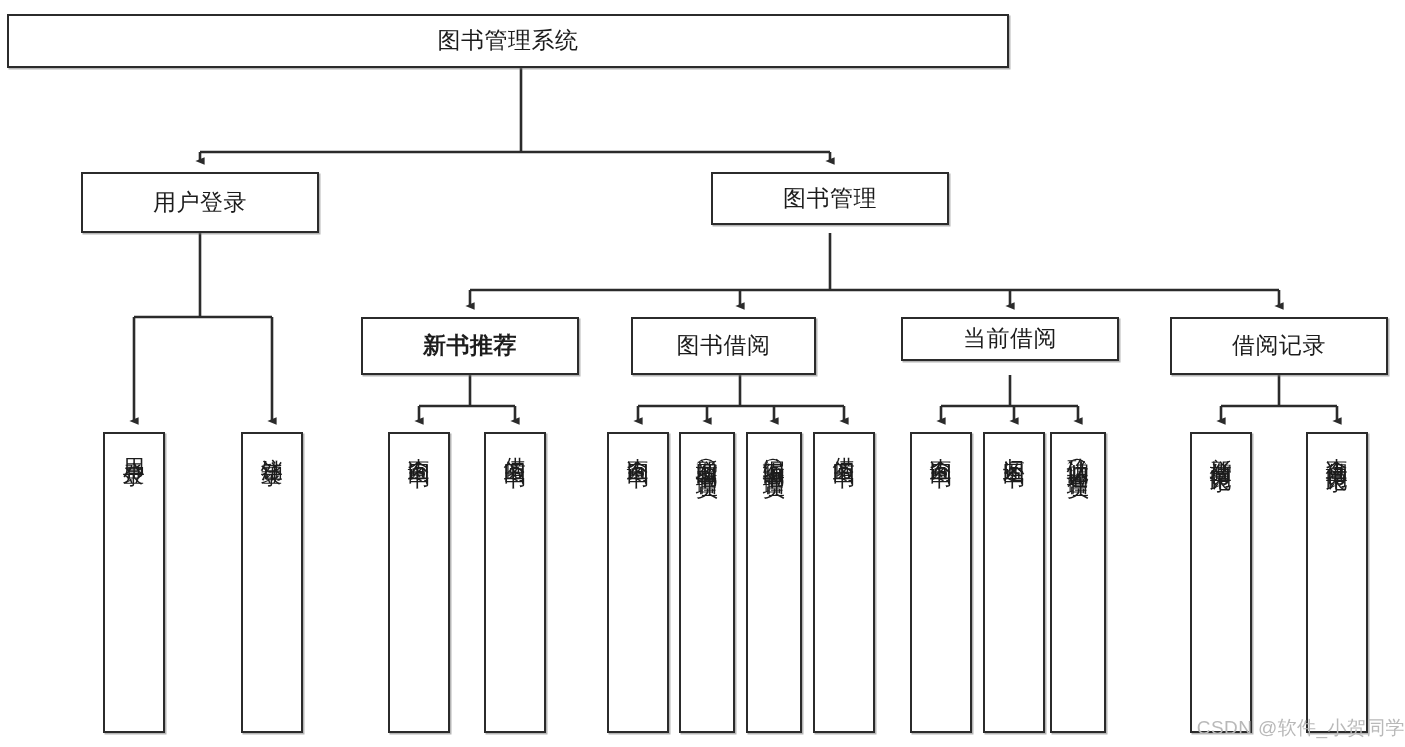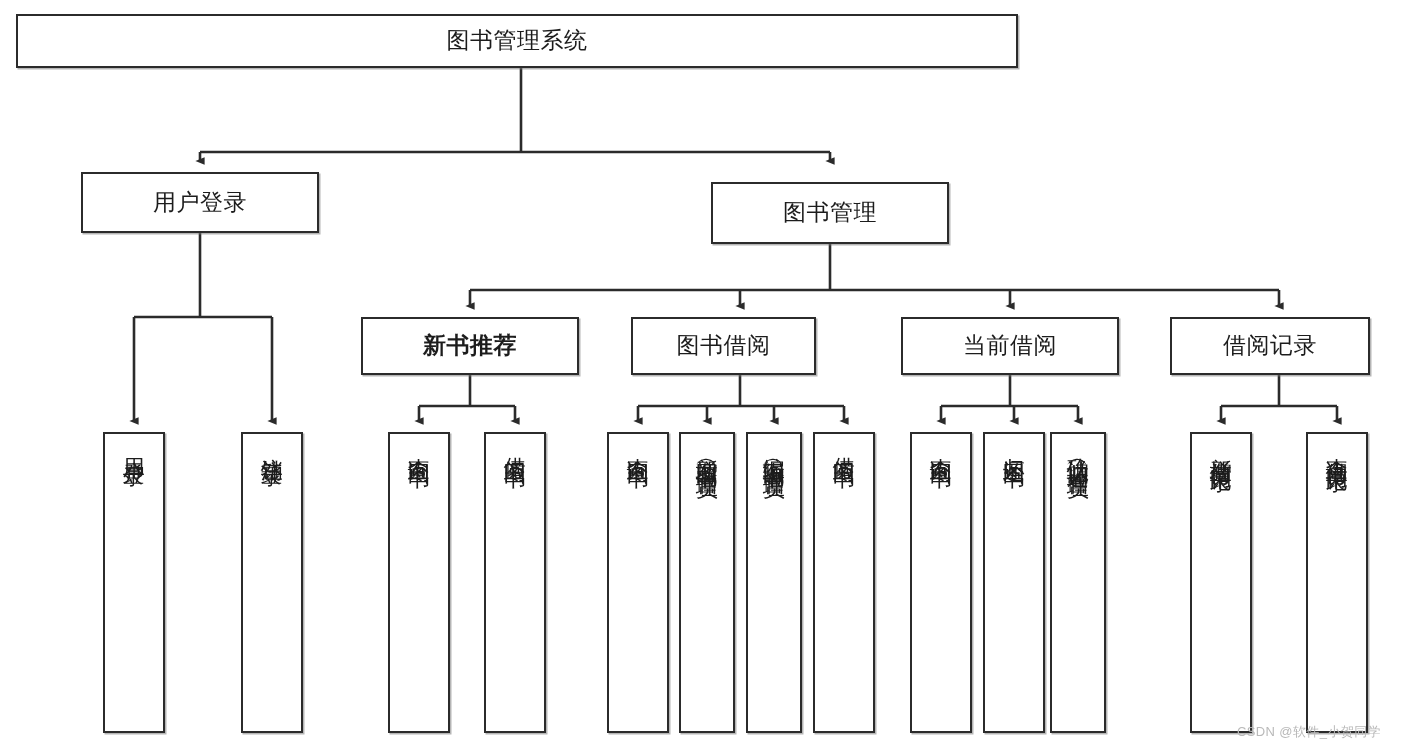--- a/index.html
+++ b/index.html
@@ -54,23 +54,23 @@
     writing-mode: vertical-rl;
     text-orientation: upright;
     -webkit-text-orientation: upright;
     font-size: 22px;
     line-height: 1.06;
     letter-spacing: 3px;
     white-space: normal;
   }
   .watermark {
     position: absolute;
-    right: 24px;
+    right: 0;
     bottom: 6px;
-    font-size: 13px;
+    font-size: 19px;
     color: #b9b9b9;
     letter-spacing: 0.4px;
     user-select: none;
   }
 </style>
 </head>
 <body>
 
 <div id="canvas">
 
@@ -111,39 +111,39 @@
         <path d="M1014,406 L1014,421" marker-end="url(#arrow)"></path>
         <path d="M1078,406 L1078,421" marker-end="url(#arrow)"></path>
         <path d="M1279,375 L1279,406"></path>
         <path d="M1221,406 L1337,406"></path>
         <path d="M1221,406 L1221,421" marker-end="url(#arrow)"></path>
         <path d="M1337,406 L1337,421" marker-end="url(#arrow)"></path>
       </g>
   </svg>
 
   <div id="node-layer">
-      <div class="node" style="left: 16px; top: 14px; width: 1002px; height: 54px;">
+      <div class="node" style="left: 7px; top: 14px; width: 1002px; height: 54px;">
         <span class="label">图书管理系统</span>
       </div>
       <div class="node" style="left: 81px; top: 172px; width: 238px; height: 61px;">
         <span class="label">用户登录</span>
       </div>
-      <div class="node" style="left: 711px; top: 172px; width: 238px; height: 62px; margin-top: 10px;">
+      <div class="node" style="left: 711px; top: 172px; width: 238px; height: 53px;">
         <span class="label">图书管理</span>
       </div>
       <div class="node" style="left: 361px; top: 317px; width: 218px; height: 58px; font-weight: bold;">
         <span class="label">新书推荐</span>
       </div>
       <div class="node" style="left: 631px; top: 317px; width: 185px; height: 58px;">
         <span class="label">图书借阅</span>
       </div>
-      <div class="node" style="left: 901px; top: 317px; width: 218px; height: 58px;">
+      <div class="node" style="left: 901px; top: 317px; width: 218px; height: 44px;">
         <span class="label">当前借阅</span>
       </div>
-      <div class="node" style="left: 1170px; top: 317px; width: 200px; height: 58px;">
+      <div class="node" style="left: 1170px; top: 317px; width: 218px; height: 58px;">
         <span class="label">借阅记录</span>
       </div>
       <div class="node vertical" style="left: 103px; top: 432px; width: 62px; height: 301px;">
         <span class="label">用户登录</span>
       </div>
       <div class="node vertical" style="left: 241px; top: 432px; width: 62px; height: 301px;">
         <span class="label">注销登录</span>
       </div>
       <div class="node vertical" style="left: 388px; top: 432px; width: 62px; height: 301px;">
         <span class="label">查询图书</span>

